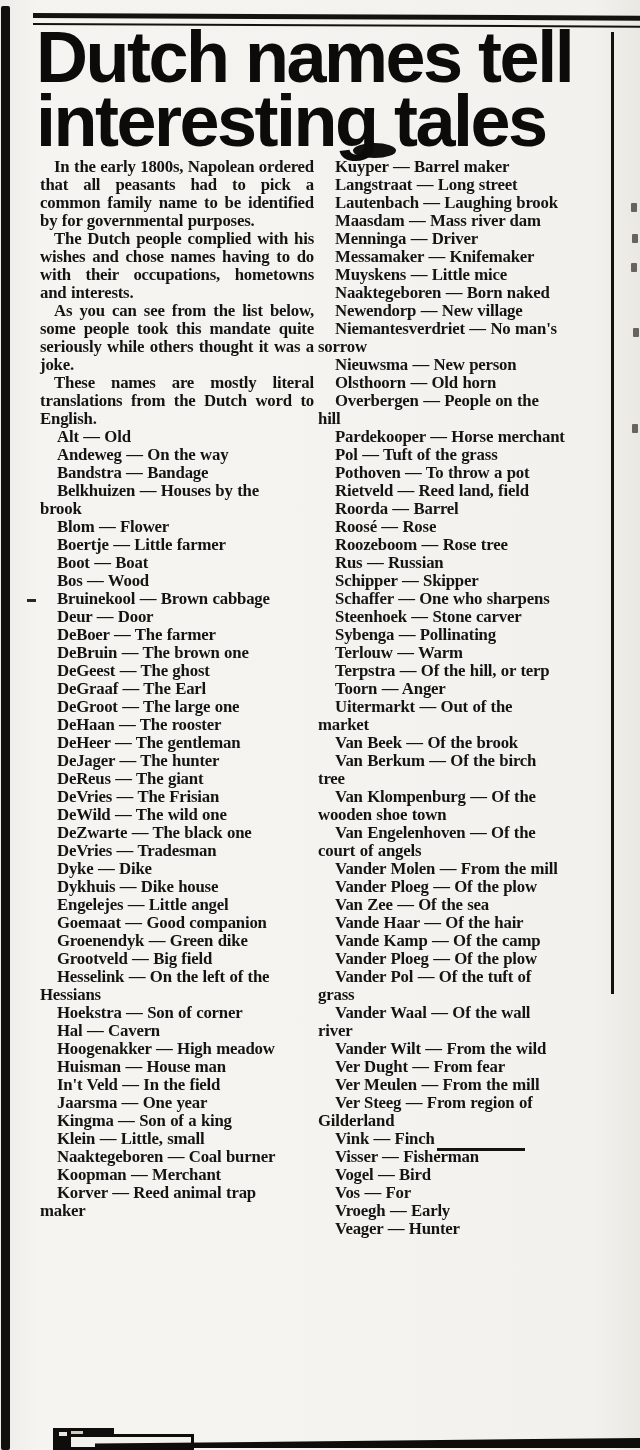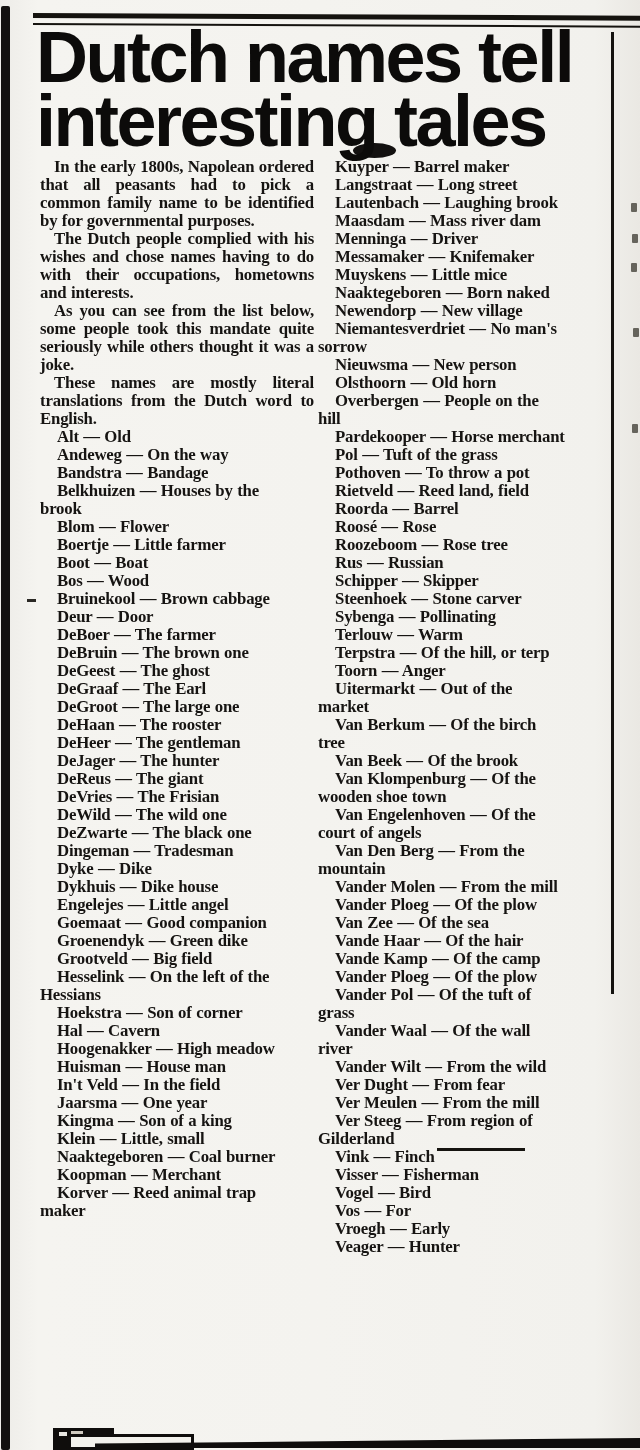--- a/index.html
+++ b/index.html
@@ -78,21 +78,21 @@
         <p class="entry">DeGeest — The ghost</p>
         <p class="entry">DeGraaf — The Earl</p>
         <p class="entry">DeGroot — The large one</p>
         <p class="entry">DeHaan — The rooster</p>
         <p class="entry">DeHeer — The gentleman</p>
         <p class="entry">DeJager — The hunter</p>
         <p class="entry">DeReus — The giant</p>
         <p class="entry">DeVries — The Frisian</p>
         <p class="entry">DeWild — The wild one</p>
         <p class="entry">DeZwarte — The black one</p>
-        <p class="entry">Dingeman — Tradesman</p>
+        <p class="entry">DeVries — Tradesman</p>
         <p class="entry">Dyke — Dike</p>
         <p class="entry">Dykhuis — Dike house</p>
         <p class="entry">Engelejes — Little angel</p>
         <p class="entry">Goemaat — Good companion</p>
         <p class="entry">Groenendyk — Green dike</p>
         <p class="entry">Grootveld — Big field</p>
         <p class="entry">Hesselink — On the left of the
 Hessians</p>
         <p class="entry">Hoekstra — Son of corner</p>
         <p class="entry">Hal — Cavern</p>
@@ -128,36 +128,35 @@
 hill</p>
         <p class="entry">Pardekooper — Horse merchant</p>
         <p class="entry">Pol — Tuft of the grass</p>
         <p class="entry">Pothoven — To throw a pot</p>
         <p class="entry">Rietveld — Reed land, field</p>
         <p class="entry">Roorda — Barrel</p>
         <p class="entry">Roosé — Rose</p>
         <p class="entry">Roozeboom — Rose tree</p>
         <p class="entry">Rus — Russian</p>
         <p class="entry">Schipper — Skipper</p>
+        <p class="entry">Schaffer — One who sharpens</p>
         <p class="entry">Steenhoek — Stone carver</p>
         <p class="entry">Sybenga — Pollinating</p>
         <p class="entry">Terlouw — Warm</p>
         <p class="entry">Terpstra — Of the hill, or terp</p>
         <p class="entry">Toorn — Anger</p>
         <p class="entry">Uitermarkt — Out of the
 market</p>
+        <p class="entry">Van Beek — Of the brook</p>
         <p class="entry">Van Berkum — Of the birch
 tree</p>
-        <p class="entry">Van Beek — Of the brook</p>
         <p class="entry">Van Klompenburg — Of the
 wooden shoe town</p>
         <p class="entry">Van Engelenhoven — Of the
 court of angels</p>
-        <p class="entry">Van Den Berg — From the
-mountain</p>
         <p class="entry">Vander Molen — From the mill</p>
         <p class="entry">Vander Ploeg — Of the plow</p>
         <p class="entry">Van Zee — Of the sea</p>
         <p class="entry">Vande Haar — Of the hair</p>
         <p class="entry">Vande Kamp — Of the camp</p>
         <p class="entry">Vander Ploeg — Of the plow</p>
         <p class="entry">Vander Pol — Of the tuft of
 grass</p>
         <p class="entry">Vander Waal — Of the wall
 river</p>

